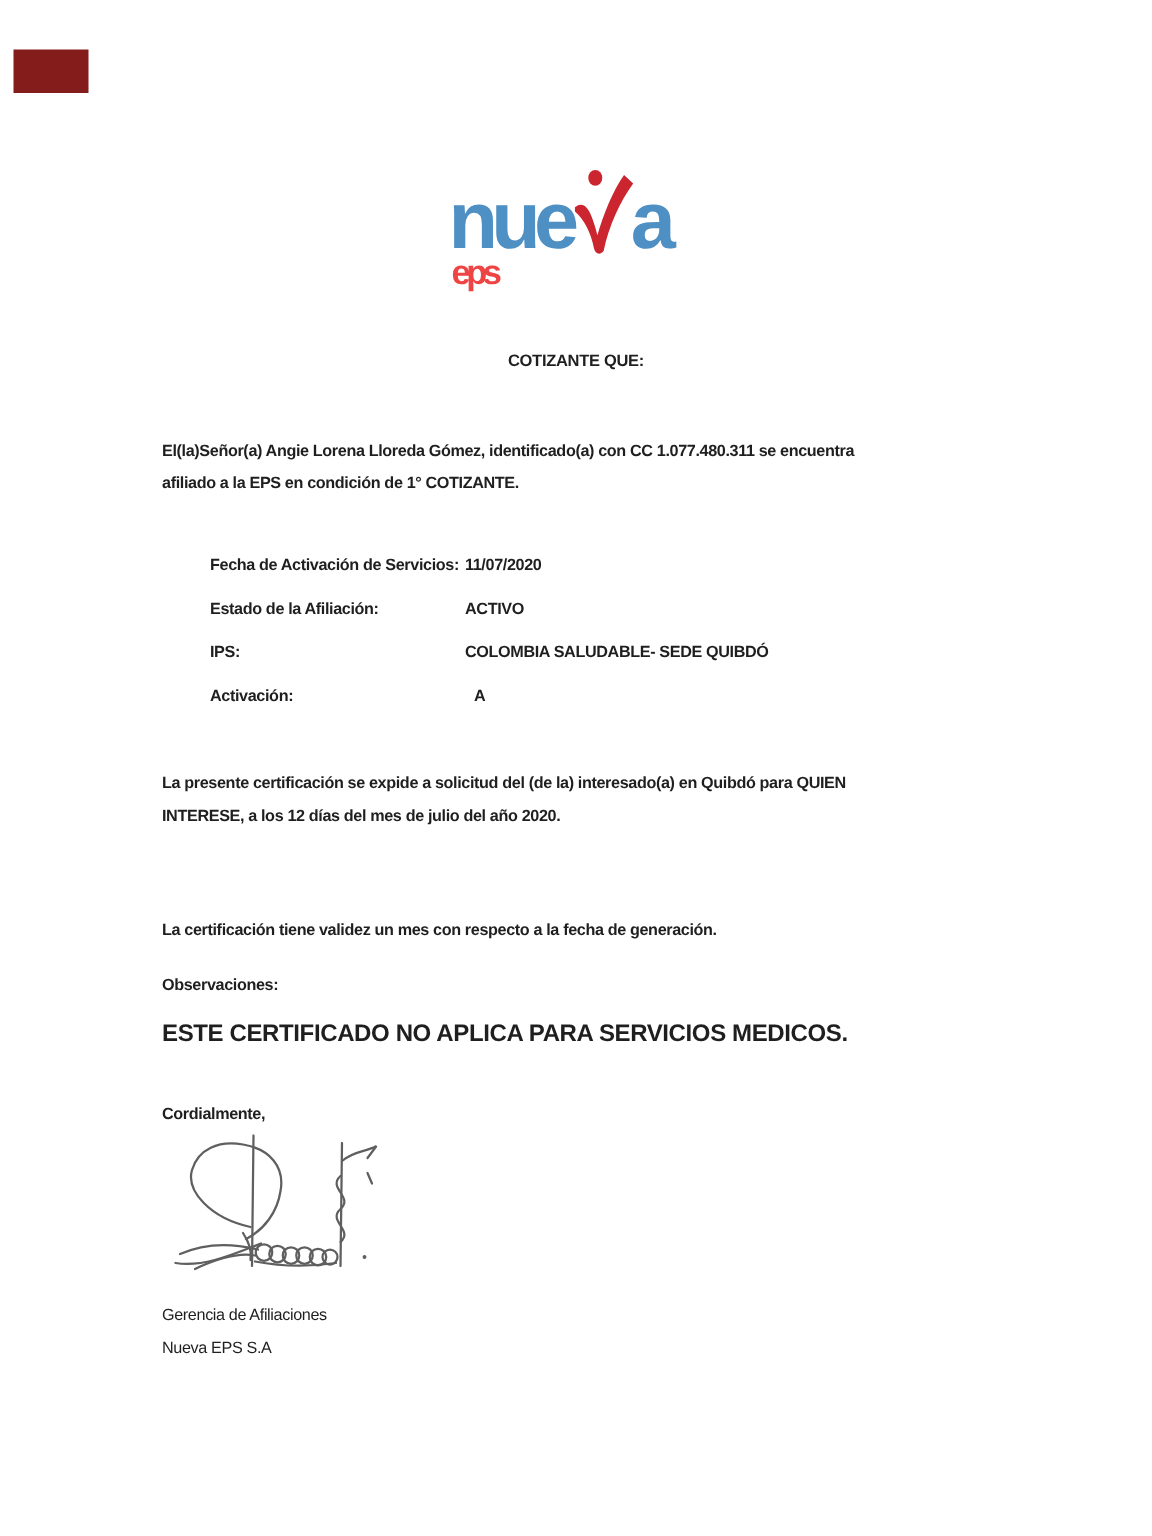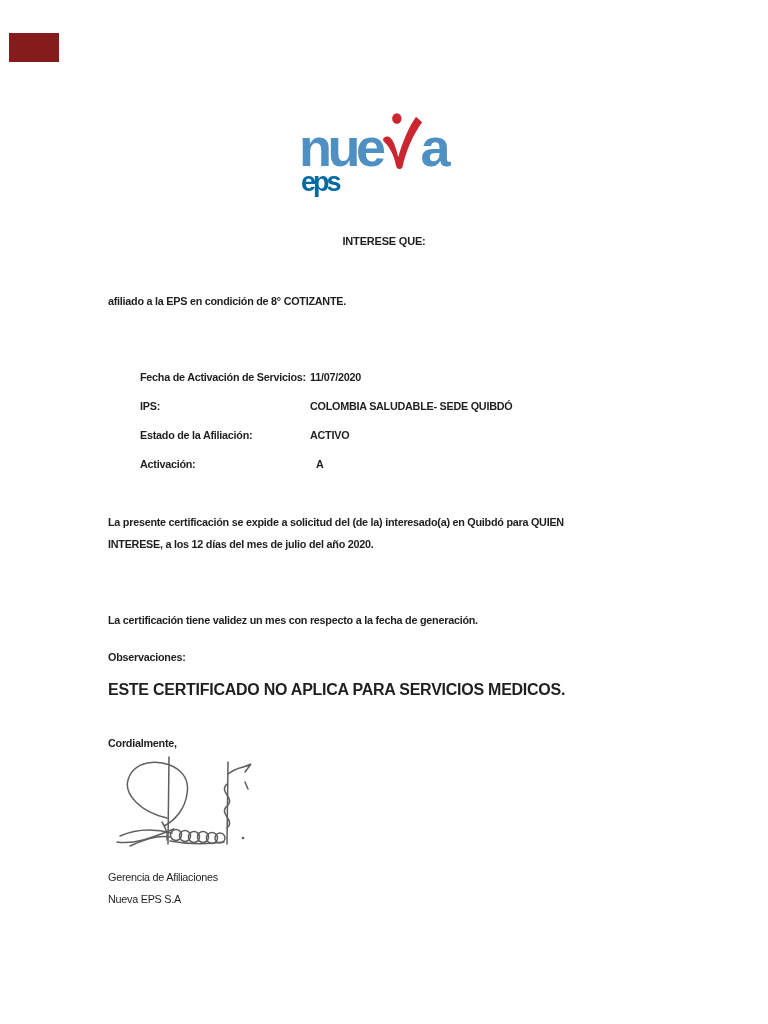--- a/index.html
+++ b/index.html
@@ -37,24 +37,24 @@
     font-weight: bold;
     font-size: 54px;
     line-height: 0.78;
     letter-spacing: -4.5px;
     color: #4e8fc4;
   }
   .logo-word.part2 { margin-left: 1px; }
   .logo-check { width: 42px; height: 58px; margin: 0 -3px -2px -1px; flex: none; }
   .logo-sub {
     font-weight: bold;
-    font-size: 27px;
+    font-size: 23px;
     line-height: 0.8;
     letter-spacing: -3px;
-    color: #0369a1;
+    color: #ef4444;
     margin-top: 4px;
     margin-left: 2px;
   }
   
   .heading {
     position: absolute; left: 0; top: 235px; width: 768px;
     text-align: center;
     font-weight: bold; font-size: 11px; letter-spacing: -0.2px;
   }
   
@@ -93,38 +93,39 @@
       <span class="logo-word">nue</span>
       <svg class="logo-check" viewBox="0 0 44 62">
         <ellipse cx="16.5" cy="7" rx="5" ry="5.6" fill="#cb2530"></ellipse>
         <path fill="#cb2530" d="M2 28 C7 24 11 27 14 35 C15.5 39 17 44 18 48 C22 34 29 16 37 5 L43.5 11 C34 24 26 42 22.5 59 C20.5 62 16.5 62 15.5 57 C13.5 46 8 36 2 31 Z"></path>
       </svg>
       <span class="logo-word part2">a</span>
     </div>
     <div class="logo-sub">eps</div>
   </div>
 
-  <div class="heading">INTERESE QUE:</div>
+  <div class="heading">COTIZANTE QUE:</div>
 
   <div class="para intro">
-    <div class="line">afiliado a la EPS en condición de 8° COTIZANTE.</div>
+    <div class="line">El(la)Señor(a) Angie Lorena Lloreda Gómez, identificado(a) con CC 1.077.480.311 se encuentra</div>
+    <div class="line">afiliado a la EPS en condición de 1° COTIZANTE.</div>
   </div>
 
   <div class="fields">
     <div class="field-row">
       <div class="field-label">Fecha de Activación de Servicios:</div>
       <div class="field-value">11/07/2020</div>
     </div>
     <div class="field-row">
+      <div class="field-label">Estado de la Afiliación:</div>
+      <div class="field-value">ACTIVO</div>
+    </div>
+    <div class="field-row">
       <div class="field-label">IPS:</div>
       <div class="field-value">COLOMBIA SALUDABLE- SEDE QUIBDÓ</div>
-    </div>
-    <div class="field-row">
-      <div class="field-label">Estado de la Afiliación:</div>
-      <div class="field-value">ACTIVO</div>
     </div>
     <div class="field-row">
       <div class="field-label">Activación:</div>
       <div class="field-value">A</div>
     </div>
   </div>
 
   <div class="para expedition">
     <div class="line">La presente certificación se expide a solicitud del (de la) interesado(a) en Quibdó para QUIEN</div>
     <div class="line">INTERESE, a los 12 días del mes de julio del año 2020.</div>

